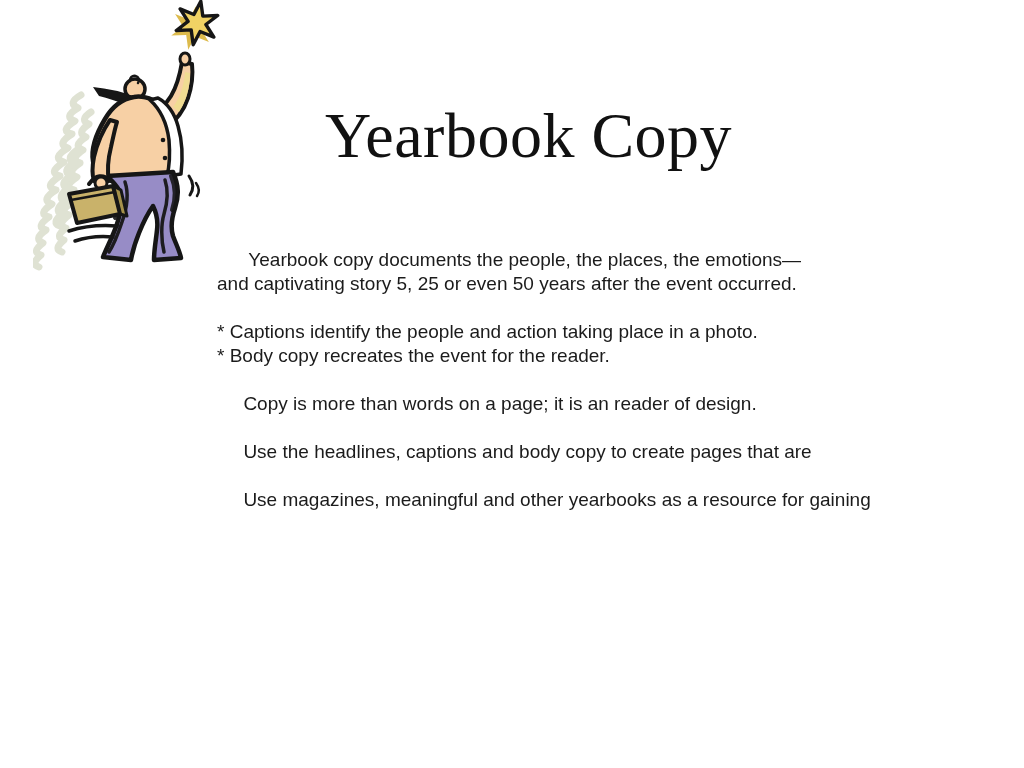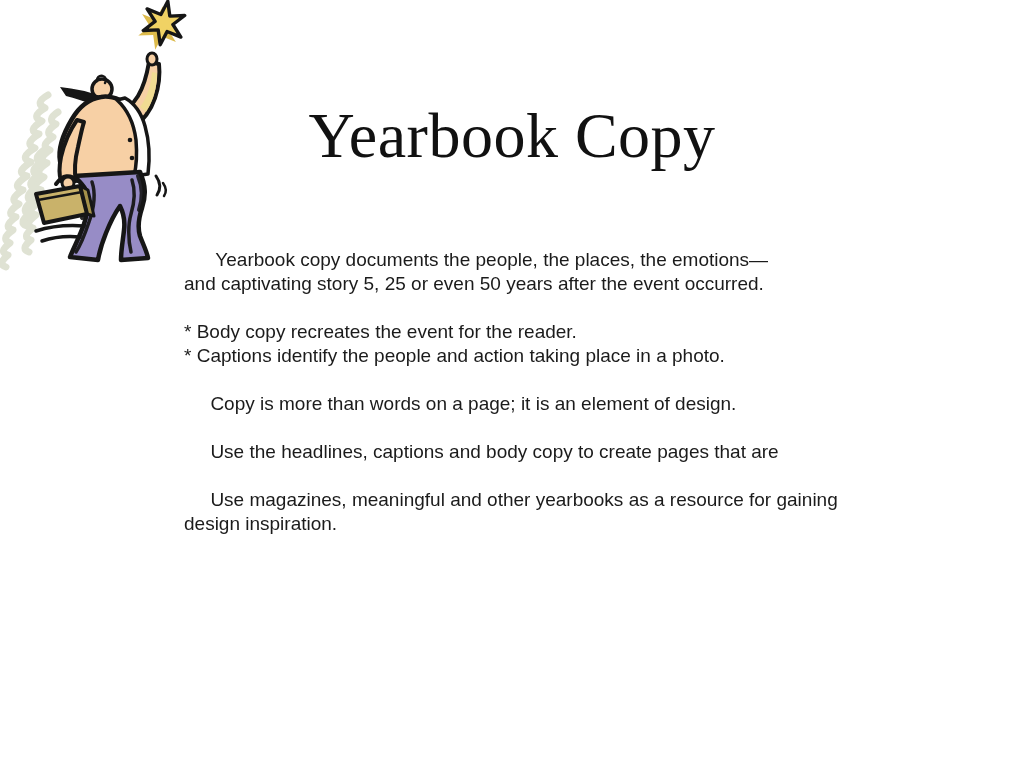--- a/index.html
+++ b/index.html
@@ -11,20 +11,21 @@
     width: 1024px;
     height: 768px;
     overflow: hidden;
     position: relative;
     font-family: "Liberation Sans", "DejaVu Sans", sans-serif;
   }
   .slide {
     position: absolute;
     inset: 0;
     background: var(--slide-background, #ffffff);
+    margin-left: 33px;
   }
   .clipart {
     position: absolute;
     left: 0;
     top: 0;
     width: 210px;
     height: 292px;
   }
   .slide-title {
     position: absolute;
@@ -131,24 +132,23 @@
     </g>
   </svg>
 
   <h1 class="slide-title">Yearbook Copy</h1>
 
   <div class="slide-body">
       <div class="line"></div>
       <div class="line">      Yearbook copy documents the people, the places, the emotions—</div>
       <div class="line">and captivating story 5, 25 or even 50 years after the event occurred.</div>
       <div class="line"></div>
+      <div class="line">* Captions identify the people and action taking place in a photo.</div>
       <div class="line">* Body copy recreates the event for the reader.</div>
-      <div class="line">* Captions identify the people and action taking place in a photo.</div>
       <div class="line"></div>
-      <div class="line">     Copy is more than words on a page; it is an element of design.</div>
+      <div class="line">     Copy is more than words on a page; it is an reader of design.</div>
       <div class="line"></div>
       <div class="line">     Use the headlines, captions and body copy to create pages that are</div>
       <div class="line"></div>
       <div class="line">     Use magazines, meaningful and other yearbooks as a resource for gaining</div>
-      <div class="line">design inspiration.</div>
     </div>
 
 </div>
 
 </body></html>

